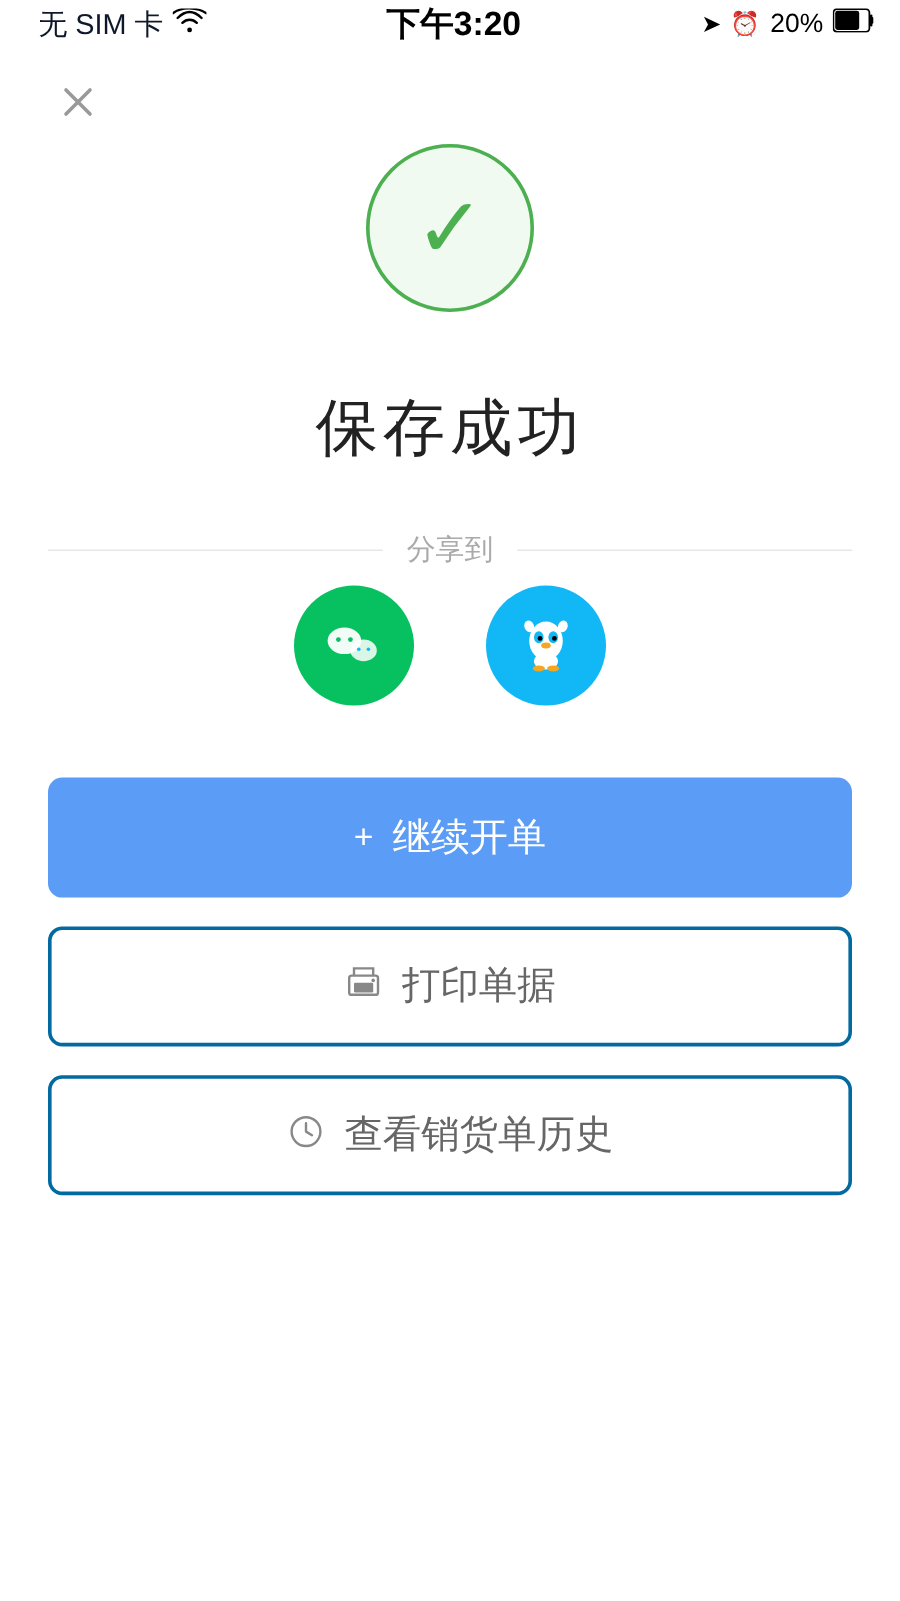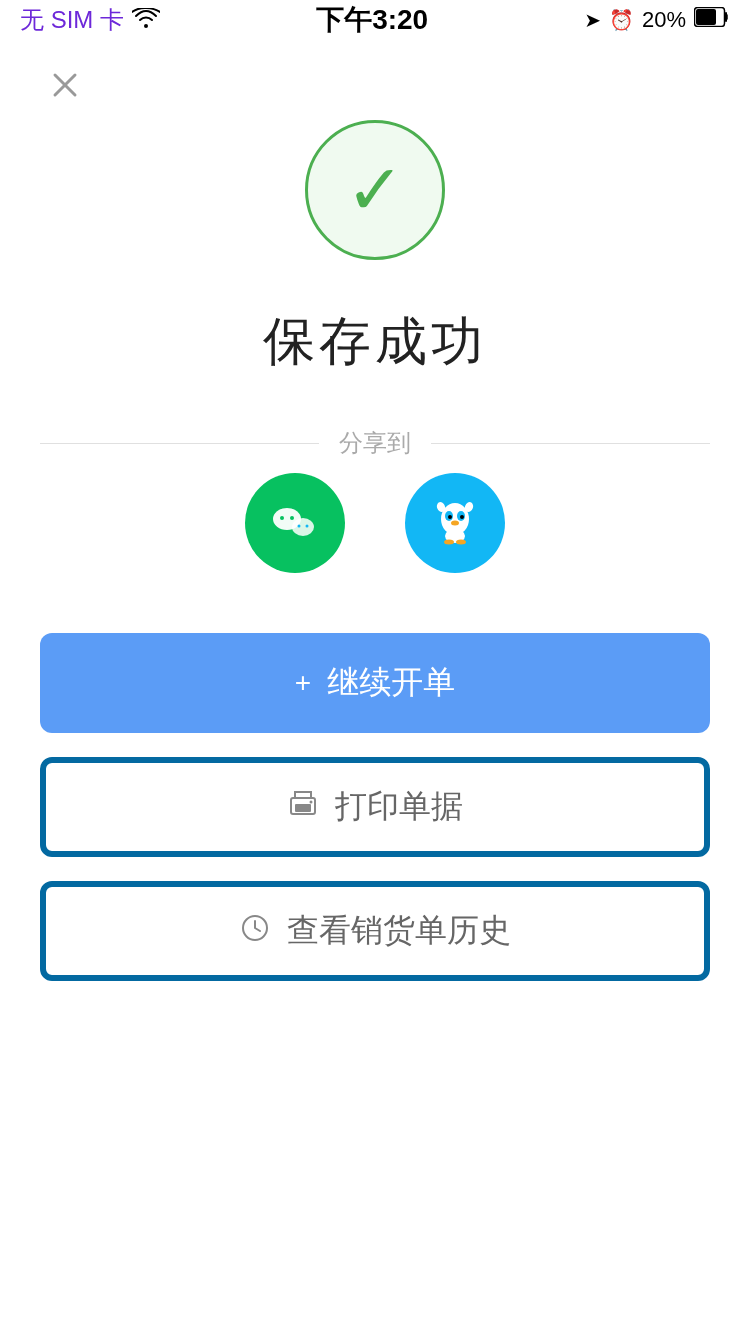--- a/index.html
+++ b/index.html
@@ -22,22 +22,23 @@
       align-items: center;
       justify-content: space-between;
       padding: 0 20px;
       flex-shrink: 0;
     }
     .status-left {
       display: flex;
       align-items: center;
       gap: 8px;
       font-size: 24px;
-      color: #6d28d9;
+      color: #0f172a;
       font-weight: 500;
+      margin-left: 12px;
     }
     .status-center {
       font-size: 28px;
       font-weight: 600;
       color: #000;
     }
     .status-right {
       display: flex;
       align-items: center;
       gap: 8px;
@@ -88,21 +89,21 @@
       font-size: 70px;
       color: #4CAF50;
       line-height: 1;
     }
 
     
     .success-title {
       font-size: 52px;
       font-weight: 400;
       color: #222;
-      margin-top: 47px;
+      margin-top: 62px;
       letter-spacing: 4px;
     }
 
     
     .share-divider {
       width: 100%;
       display: flex;
       align-items: center;
       margin-top: 50px;
       margin-bottom: 14px;
@@ -161,21 +162,21 @@
     }
 
     .btn-primary {
       background: #5B9CF6;
       color: #fff;
     }
 
     .btn-secondary {
       background: #fff;
       color: #666;
-      border: 6px solid #0369a1;
+      border: 3px solid #0369a1;
     }
 
     .btn-icon {
       font-size: 28px;
     }
   </style>
 </head>
 <body>
 
 <div class="status-bar">

